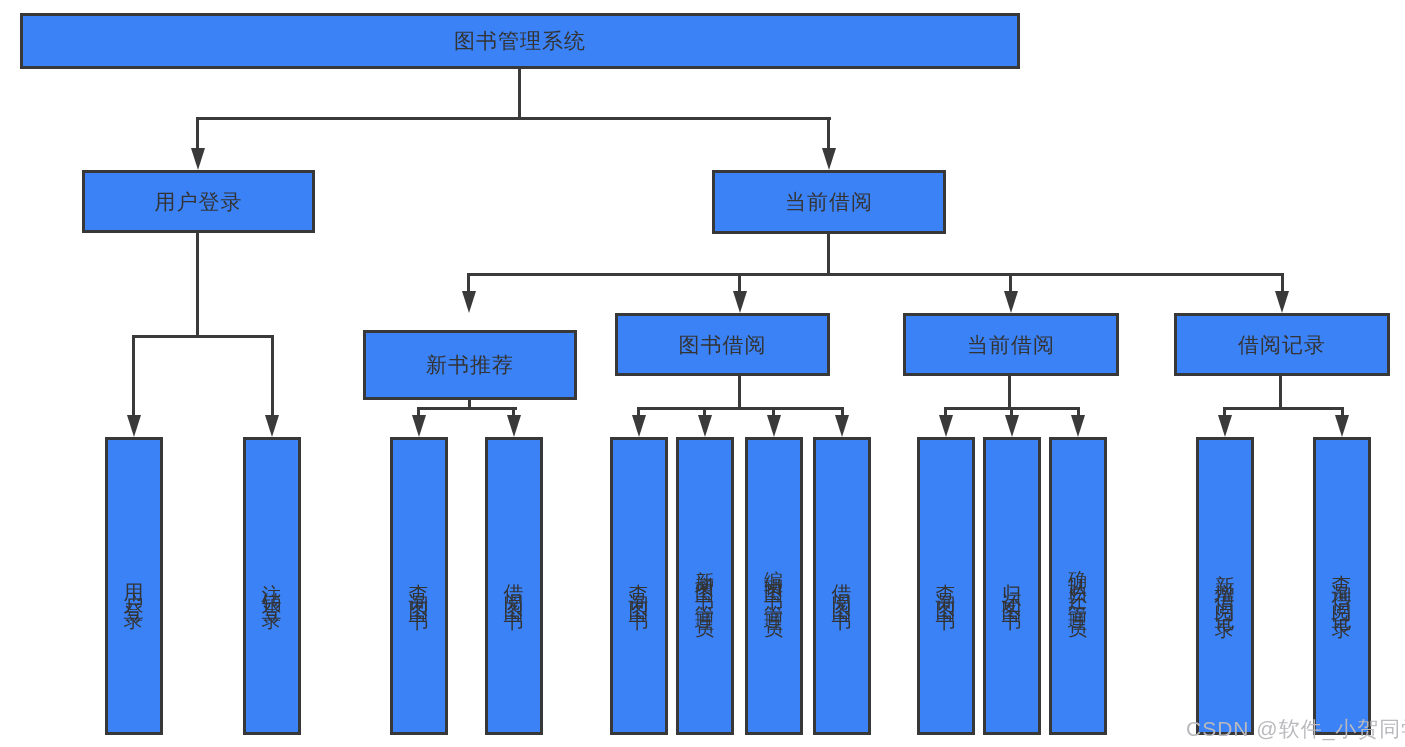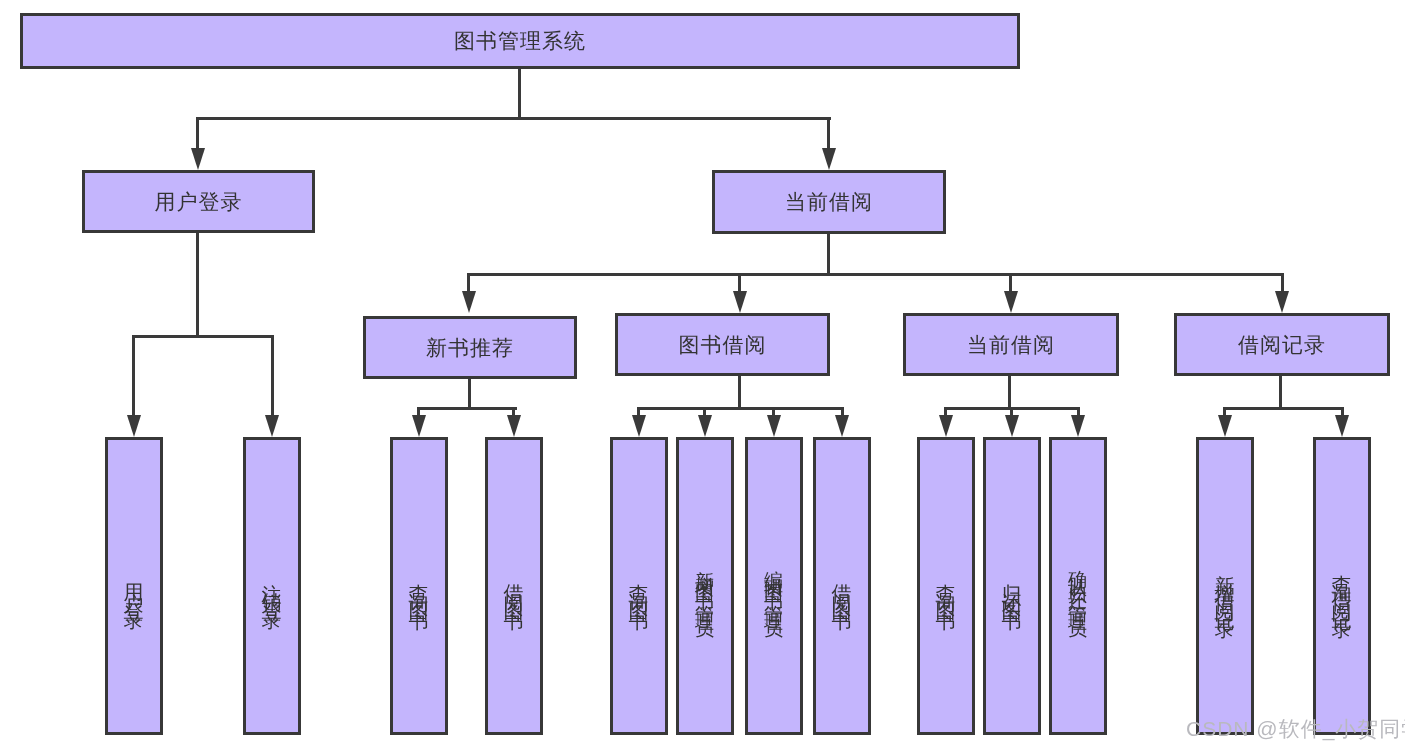--- a/index.html
+++ b/index.html
@@ -1,21 +1,21 @@
 <!DOCTYPE html>
 <html><head>
 <meta charset="utf-8">
 <style>
   html,body{margin:0;padding:0;background:#ffffff;}
   .canvas{
     position:relative;width:1405px;height:747px;background:#ffffff;overflow:hidden;
     font-family:"Liberation Sans","DejaVu Sans",sans-serif;color:#333333;
   }
   .box{
-    position:absolute;box-sizing:border-box;background:#c4b5fd;
+    position:absolute;box-sizing:border-box;background:#3b82f6;
     border:3px solid #383838;display:flex;align-items:center;justify-content:center;
     z-index:2;
   }
   .hbox{font-size:21px;letter-spacing:1px;color:#333333;}
   .leaf .vtext{
     writing-mode:vertical-lr;font-size:20px;letter-spacing:9px;color:#333333;
     line-height:1;white-space:nowrap;
   }
   .leaf .vtext.long{letter-spacing:7px;font-size:19px;}
   .vl{position:absolute;width:3px;background:#3a3a3a;z-index:1;}
@@ -39,21 +39,21 @@
     <span>图书管理系统</span>
   </div>
 
   <div class="box hbox" style="left:82px;top:170px;width:233px;height:63px">
     <span>用户登录</span>
   </div>
   <div class="box hbox" style="left:712px;top:170px;width:234px;height:64px">
     <span>当前借阅</span>
   </div>
 
-  <div class="box hbox" style="left:363px;top:316px;width:214px;height:63px">
+  <div class="box hbox" style="left:363px;top:330px;width:214px;height:70px">
     <span>新书推荐</span>
   </div>
   <div class="box hbox" style="left:615px;top:313px;width:215px;height:63px">
     <span>图书借阅</span>
   </div>
   <div class="box hbox" style="left:903px;top:313px;width:216px;height:63px">
     <span>当前借阅</span>
   </div>
   <div class="box hbox" style="left:1174px;top:313px;width:216px;height:63px">
     <span>借阅记录</span>

